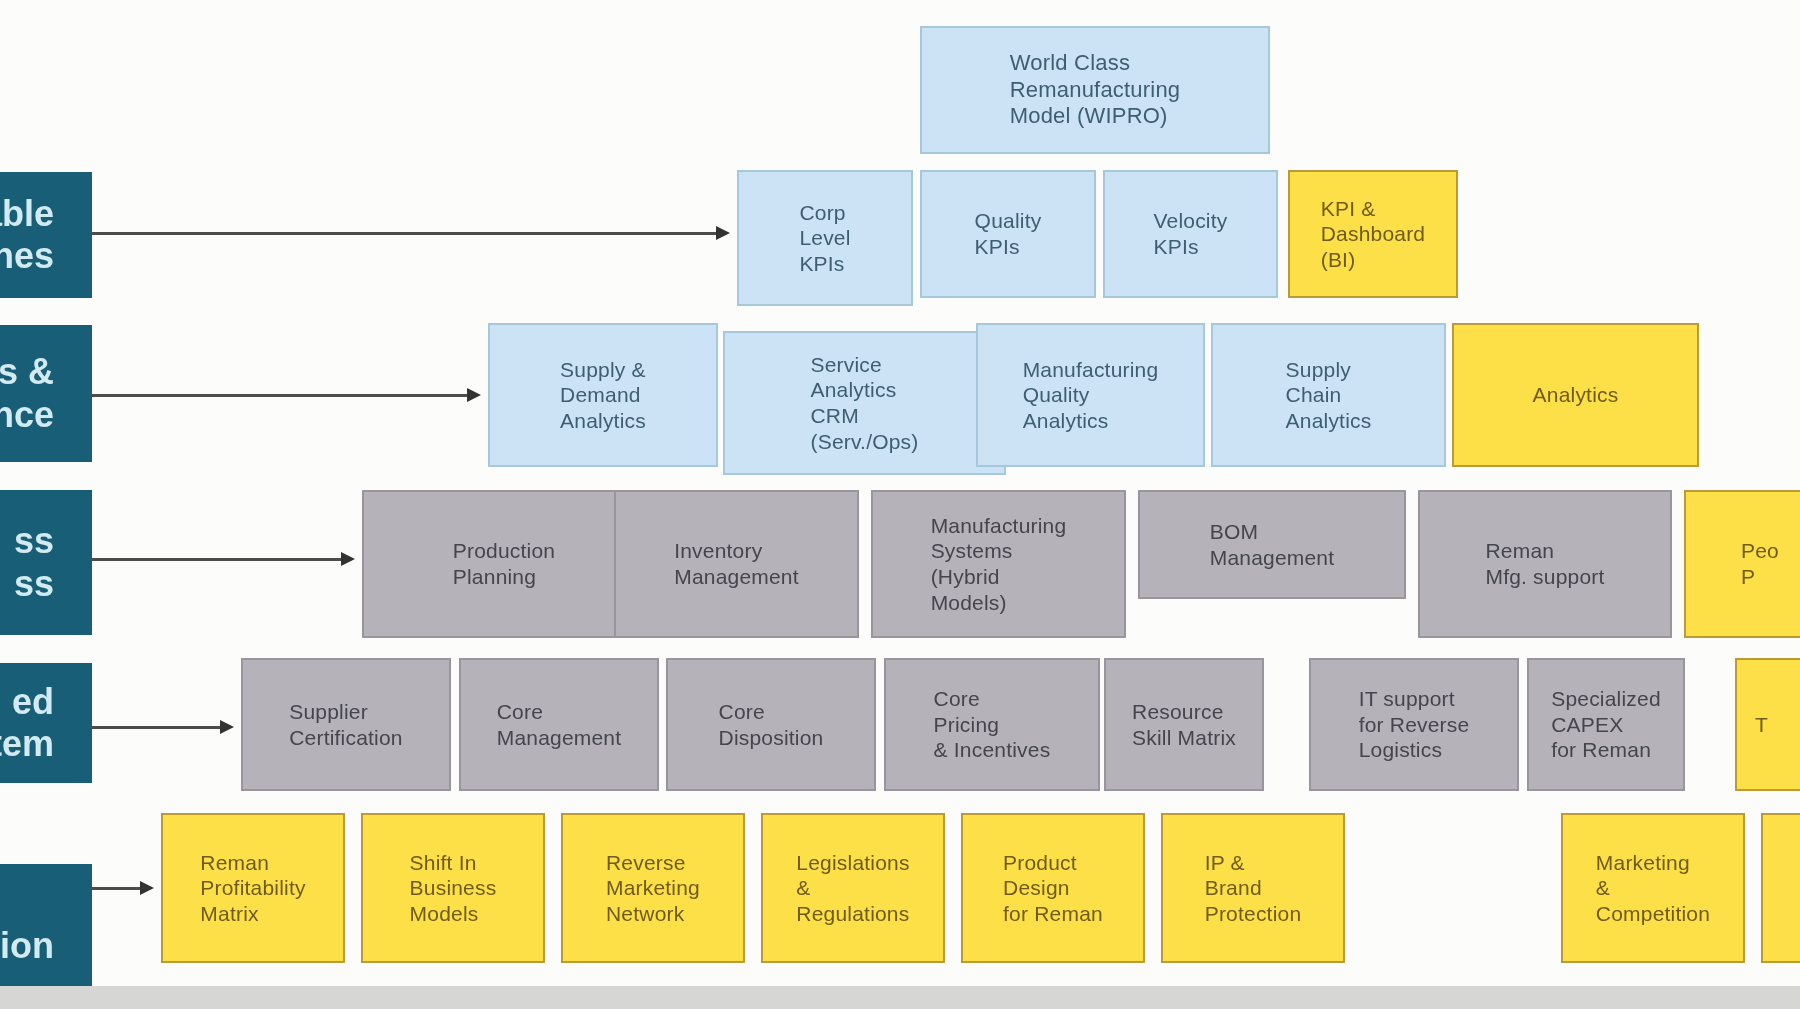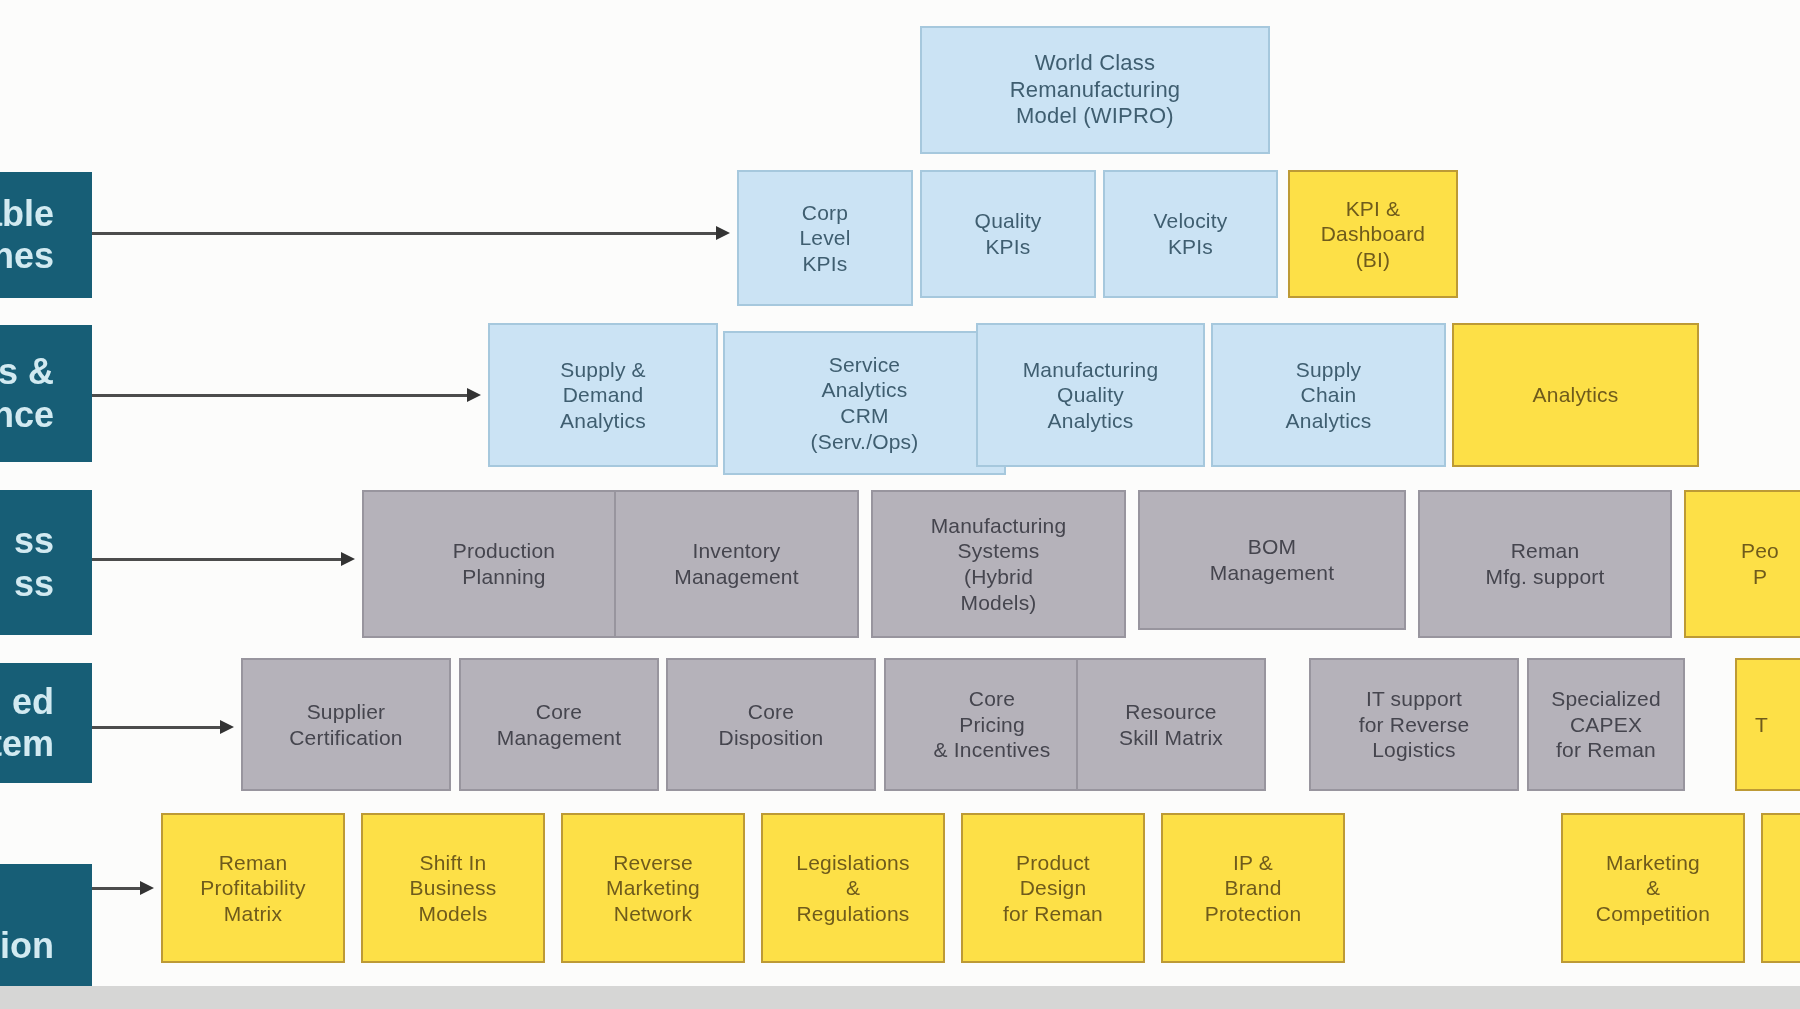--- a/index.html
+++ b/index.html
@@ -1,21 +1,21 @@
 <!DOCTYPE html>
 <html><head>
 <meta charset="utf-8">
 <style>
   html,body{margin:0;padding:0;}
   body{font-family:"Liberation Sans", sans-serif;}
   #canvas{position:relative;width:1800px;height:1009px;background:#fcfcfb;overflow:hidden;}
   .box{
     position:absolute;box-sizing:border-box;
     display:flex;align-items:center;justify-content:center;
-    text-align:center;white-space:pre-line;
+    white-space:pre-line;
     font-size:21px;line-height:1.22;letter-spacing:.2px;
   }
   .b-blue{background:#cbe3f4;border:2px solid #a6c8dd;color:#3f5e70;}
   .b-yellow{background:#fde047;border:2px solid #bd9a35;color:#6f5b1c;}
   .b-gray{background:#b5b2ba;border:2px solid #98959e;color:#45454e;}
   .b-top{font-size:22px;}
   .teal{
     position:absolute;box-sizing:border-box;background:#175e76;color:#d2eaf1;
     display:flex;align-items:center;justify-content:flex-end;
     text-align:right;padding-right:38px;
@@ -85,37 +85,37 @@
   <div class="box b-yellow" style="left:1452px;top:323px;width:247px;height:144px">Analytics</div>
 
   <div class="box b-gray" style="left:362px;top:490px;width:284px;height:148px">Production
 Planning</div>
   <div class="box b-gray" style="left:614px;top:490px;width:245px;height:148px">Inventory
 Management</div>
   <div class="box b-gray" style="left:871px;top:490px;width:255px;height:148px">Manufacturing
 Systems
 (Hybrid
 Models)</div>
-  <div class="box b-gray" style="left:1138px;top:490px;width:268px;height:140px">BOM
+  <div class="box b-gray" style="left:1138px;top:490px;width:268px;height:109px">BOM
 Management</div>
   <div class="box b-gray" style="left:1418px;top:490px;width:254px;height:148px">Reman
 Mfg. support</div>
   <div class="box b-yellow" style="left:1684px;top:490px;width:152px;height:148px">Peo
 P</div>
 
   <div class="box b-gray" style="left:241px;top:658px;width:210px;height:133px">Supplier
 Certification</div>
   <div class="box b-gray" style="left:459px;top:658px;width:200px;height:133px">Core
 Management</div>
   <div class="box b-gray" style="left:666px;top:658px;width:210px;height:133px">Core
 Disposition</div>
   <div class="box b-gray" style="left:884px;top:658px;width:216px;height:133px">Core
 Pricing
 &amp; Incentives</div>
-  <div class="box b-gray" style="left:1076px;top:658px;width:190px;height:133px">Resource
+  <div class="box b-gray" style="left:1104px;top:658px;width:160px;height:133px">Resource
 Skill Matrix</div>
   <div class="box b-gray" style="left:1309px;top:658px;width:210px;height:133px">IT support
 for Reverse
 Logistics</div>
   <div class="box b-gray" style="left:1527px;top:658px;width:158px;height:133px">Specialized
 CAPEX
 for Reman</div>
   <div class="box b-yellow" style="left:1735px;top:658px;width:110px;height:133px;justify-content:flex-start;padding-left:18px">T</div>
 
   <div class="box b-yellow" style="left:161px;top:813px;width:184px;height:150px">Reman

